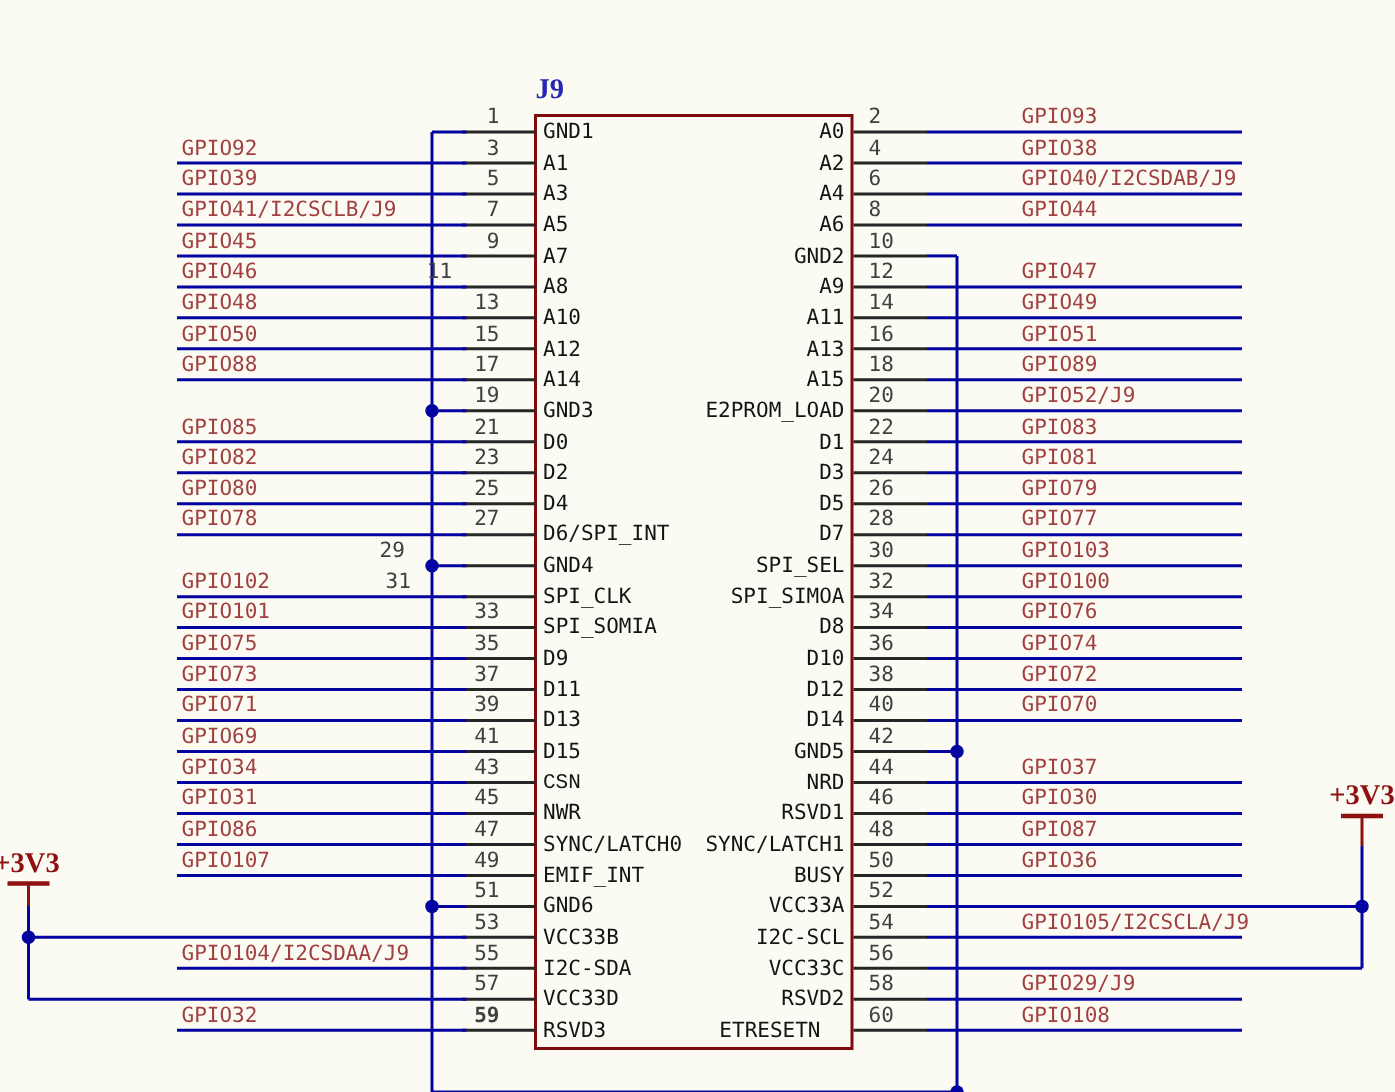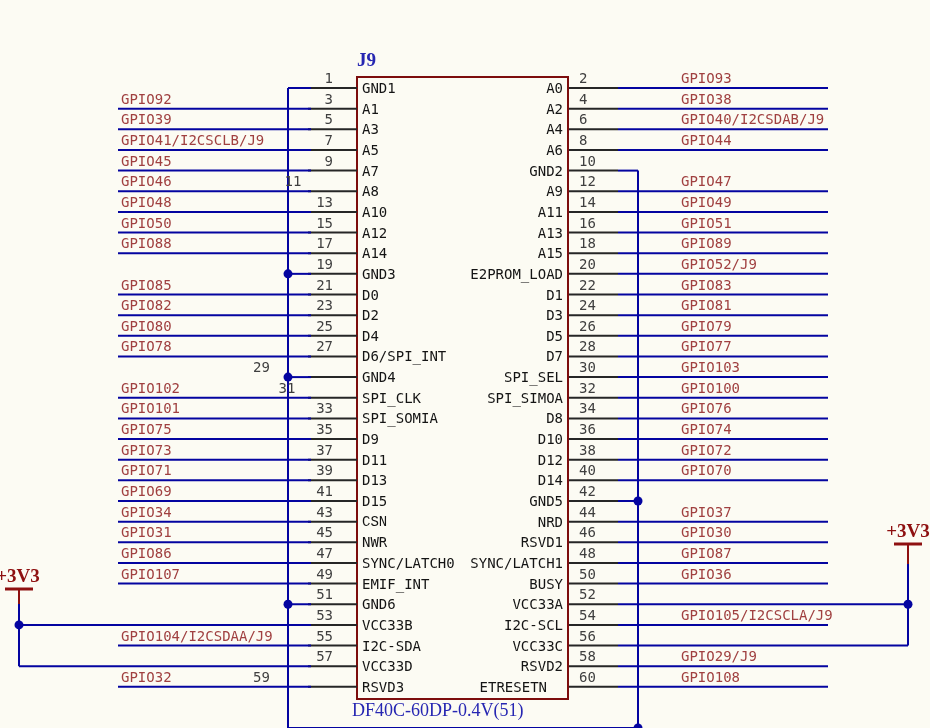--- a/index.html
+++ b/index.html
@@ -170,21 +170,20 @@
       <line x1="618" y1="646.8499999999999" x2="828" y2="646.8499999999999" stroke="#0404A0" stroke-width="2"></line>
       <circle cx="288" cy="233.85" r="4.5" fill="#0404A0"></circle>
       <circle cx="288" cy="337.09999999999997" r="4.5" fill="#0404A0"></circle>
       <circle cx="288" cy="564.25" r="4.5" fill="#0404A0"></circle>
       <circle cx="638" cy="461" r="4.5" fill="#0404A0"></circle>
       <circle cx="638" cy="688" r="4.5" fill="#0404A0"></circle>
       <circle cx="19" cy="584.9" r="4.5" fill="#0404A0"></circle>
       <circle cx="908" cy="564.25" r="4.5" fill="#0404A0"></circle>
     </svg>
   <div class="designator">J9</div>
-  <div class="partnum">DF40C-60DP-0.4V(51)</div>
   <div class="pwr pwr-left">+3V3</div>
   <div class="pwr pwr-right">+3V3</div>
   <div class="pwr pwr-gnd">GND</div>
 <span class="txt num" style="left: 253px; width: 80px; text-align: right; top: 31px;">1</span>
     <span class="txt pname" style="left: 362px; top: 41px;">GND1</span>
     <span class="txt num" style="left: 579px; top: 31px;">2</span>
     <span class="txt pname" style="left: 403px; width: 160px; text-align: right; top: 41px;">A0</span>
     <span class="txt net" style="left: 681px; top: 31px;">GPIO93</span>
     <span class="txt num" style="left: 253px; width: 80px; text-align: right; top: 51.65px;">3</span>
     <span class="txt pname" style="left: 362px; top: 61.65px;">A1</span>
@@ -260,21 +259,21 @@
     <span class="txt pname" style="left: 362px; top: 309.45px;">D6/SPI_INT</span>
     <span class="txt net" style="left: 121px; top: 299.45px;">GPIO78</span>
     <span class="txt num" style="left: 579px; top: 299.45px;">28</span>
     <span class="txt pname" style="left: 403px; width: 160px; text-align: right; top: 309.45px;">D7</span>
     <span class="txt net" style="left: 681px; top: 299.45px;">GPIO77</span>
     <span class="txt num" style="left: 253px; width: 80px; text-align: left; top: 320.1px;">29</span>
     <span class="txt pname" style="left: 362px; top: 330.1px;">GND4</span>
     <span class="txt num" style="left: 579px; top: 320.1px;">30</span>
     <span class="txt pname" style="left: 403px; width: 160px; text-align: right; top: 330.1px;">SPI_SEL</span>
     <span class="txt net" style="left: 681px; top: 320.1px;">GPIO103</span>
-    <span class="txt num" style="left: 247px; width: 80px; text-align: center; top: 340.75px;">31</span>
+    <span class="txt num" style="left: 257px; width: 80px; text-align: left; top: 340.75px;">31</span>
     <span class="txt pname" style="left: 362px; top: 350.75px;">SPI_CLK</span>
     <span class="txt net" style="left: 121px; top: 340.75px;">GPIO102</span>
     <span class="txt num" style="left: 579px; top: 340.75px;">32</span>
     <span class="txt pname" style="left: 403px; width: 160px; text-align: right; top: 350.75px;">SPI_SIMOA</span>
     <span class="txt net" style="left: 681px; top: 340.75px;">GPIO100</span>
     <span class="txt num" style="left: 253px; width: 80px; text-align: right; top: 361.4px;">33</span>
     <span class="txt pname" style="left: 362px; top: 371.4px;">SPI_SOMIA</span>
     <span class="txt net" style="left: 121px; top: 361.4px;">GPIO101</span>
     <span class="txt num" style="left: 579px; top: 361.4px;">34</span>
     <span class="txt pname" style="left: 403px; width: 160px; text-align: right; top: 371.4px;">D8</span>
@@ -338,19 +337,19 @@
     <span class="txt num" style="left: 253px; width: 80px; text-align: right; top: 588.55px;">55</span>
     <span class="txt pname" style="left: 362px; top: 598.55px;">I2C-SDA</span>
     <span class="txt net" style="left: 121px; top: 588.55px;">GPIO104/I2CSDAA/J9</span>
     <span class="txt num" style="left: 579px; top: 588.55px;">56</span>
     <span class="txt pname" style="left: 403px; width: 160px; text-align: right; top: 598.55px;">VCC33C</span>
     <span class="txt num" style="left: 253px; width: 80px; text-align: right; top: 609.2px;">57</span>
     <span class="txt pname" style="left: 362px; top: 619.2px;">VCC33D</span>
     <span class="txt num" style="left: 579px; top: 609.2px;">58</span>
     <span class="txt pname" style="left: 403px; width: 160px; text-align: right; top: 619.2px;">RSVD2</span>
     <span class="txt net" style="left: 681px; top: 609.2px;">GPIO29/J9</span>
-    <span class="txt num" style="left: 253px; width: 80px; top: 629.85px;">59</span>
+    <span class="txt num" style="left: 253px; width: 80px; text-align: right; top: 629.85px; font-weight: bold;">59</span>
     <span class="txt pname" style="left: 362px; top: 639.85px;">RSVD3</span>
     <span class="txt net" style="left: 121px; top: 629.85px;">GPIO32</span>
     <span class="txt num" style="left: 579px; top: 629.85px;">60</span>
     <span class="txt pname" style="left: 387px; width: 160px; text-align: right; top: 639.85px;">ETRESETN</span>
     <span class="txt net" style="left: 681px; top: 629.85px;">GPIO108</span>
   </div>
 
 </body></html>

